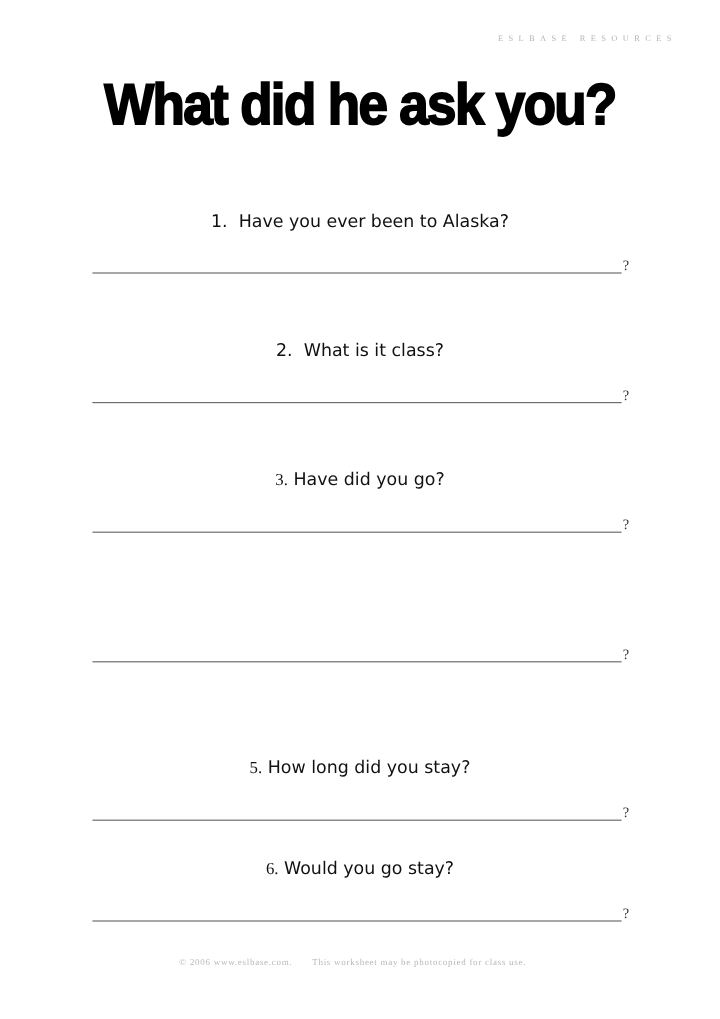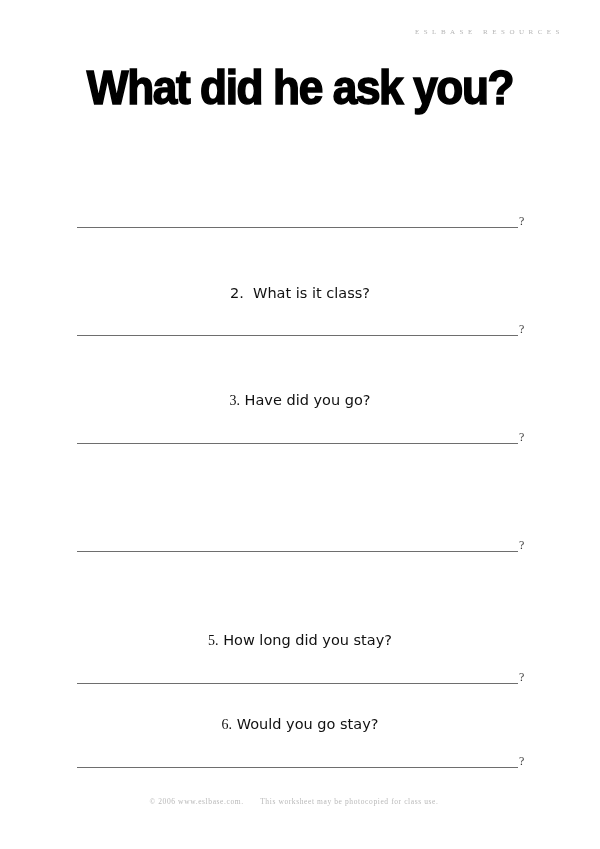--- a/index.html
+++ b/index.html
@@ -97,20 +97,24 @@
     }
   </style>
 </head>
 <body>
 
 <div class="header-brand">ESLBASE RESOURCES</div>
 
 <h1 class="title" style="margin:0;">What did he ask you?</h1>
 
 <div class="question" style="top:176px;">
+  <div class="q-text">
+    <span class="q-num">1.</span>&nbsp;
+    <span class="q-label">Have you ever been to Alaska?</span>
+  </div>
   <div class="answer-line" style="top:51px;"></div>
   <span class="answer-qmark" style="top:38px;">?</span>
 </div>
 
 <div class="question" style="top:284px;">
   <div class="q-text">
     <span class="q-num">2.</span>&nbsp;
     <span class="q-label">What is it class?</span>
   </div>
   <div class="answer-line" style="top:51px;"></div>

